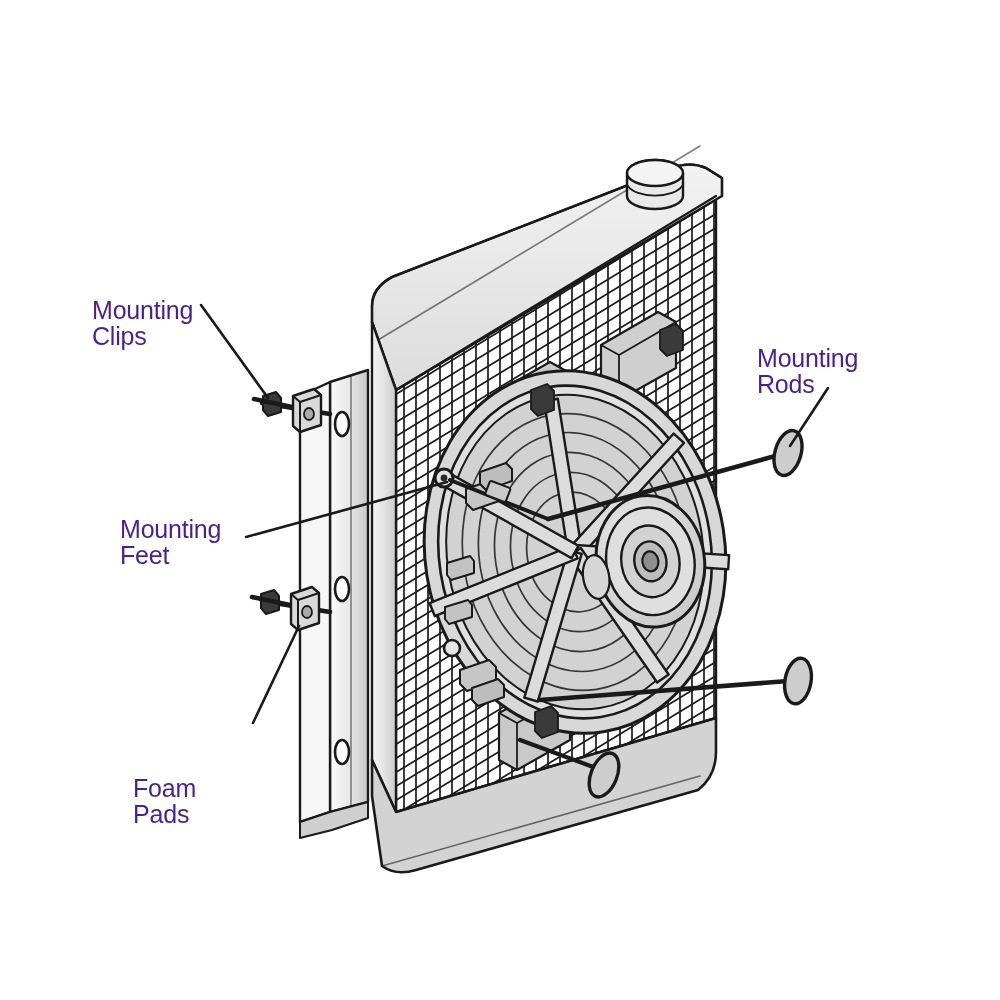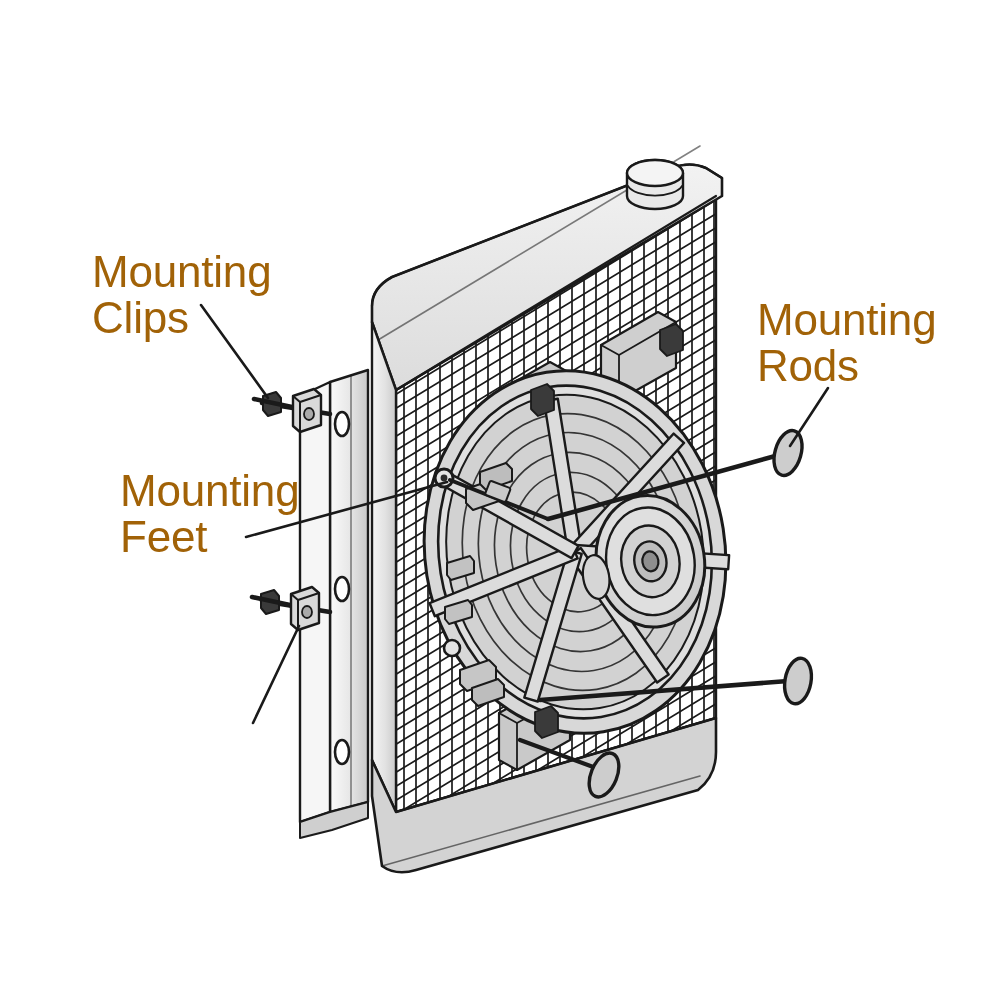--- a/index.html
+++ b/index.html
@@ -21,26 +21,27 @@
   }
   #diagram {
     position: absolute;
     inset: 0;
     width: 1000px;
     height: 1000px;
   }
   .callout {
     position: absolute;
     font-family: "Liberation Sans", sans-serif;
-    font-size: 44px;
+    font-size: 25px;
     line-height: 1.04;
     font-weight: 400;
-    color: #a16207;
+    color: #4c1d95;
     white-space: pre;
     letter-spacing: -0.2px;
+    margin-top: 48px;
   }
   #label-mounting-clips { left: 92px;  top: 249px; }
   #label-mounting-feet  { left: 120px; top: 468px; }
   #label-foam-pads      { left: 133px; top: 727px; }
   #label-mounting-rods  { left: 757px; top: 297px; }
 </style>
 </head>
 <body>
 
 <div id="stage">
@@ -345,17 +346,19 @@
 
     </g>
   </svg>
 
   <div class="callout" id="label-mounting-clips">Mounting
 Clips</div>
 
   <div class="callout" id="label-mounting-feet">Mounting
 Feet</div>
 
+  <div class="callout" id="label-foam-pads">Foam
+Pads</div>
 
   <div class="callout" id="label-mounting-rods">Mounting
 Rods</div>
 
 </div>
 
 </body></html>

